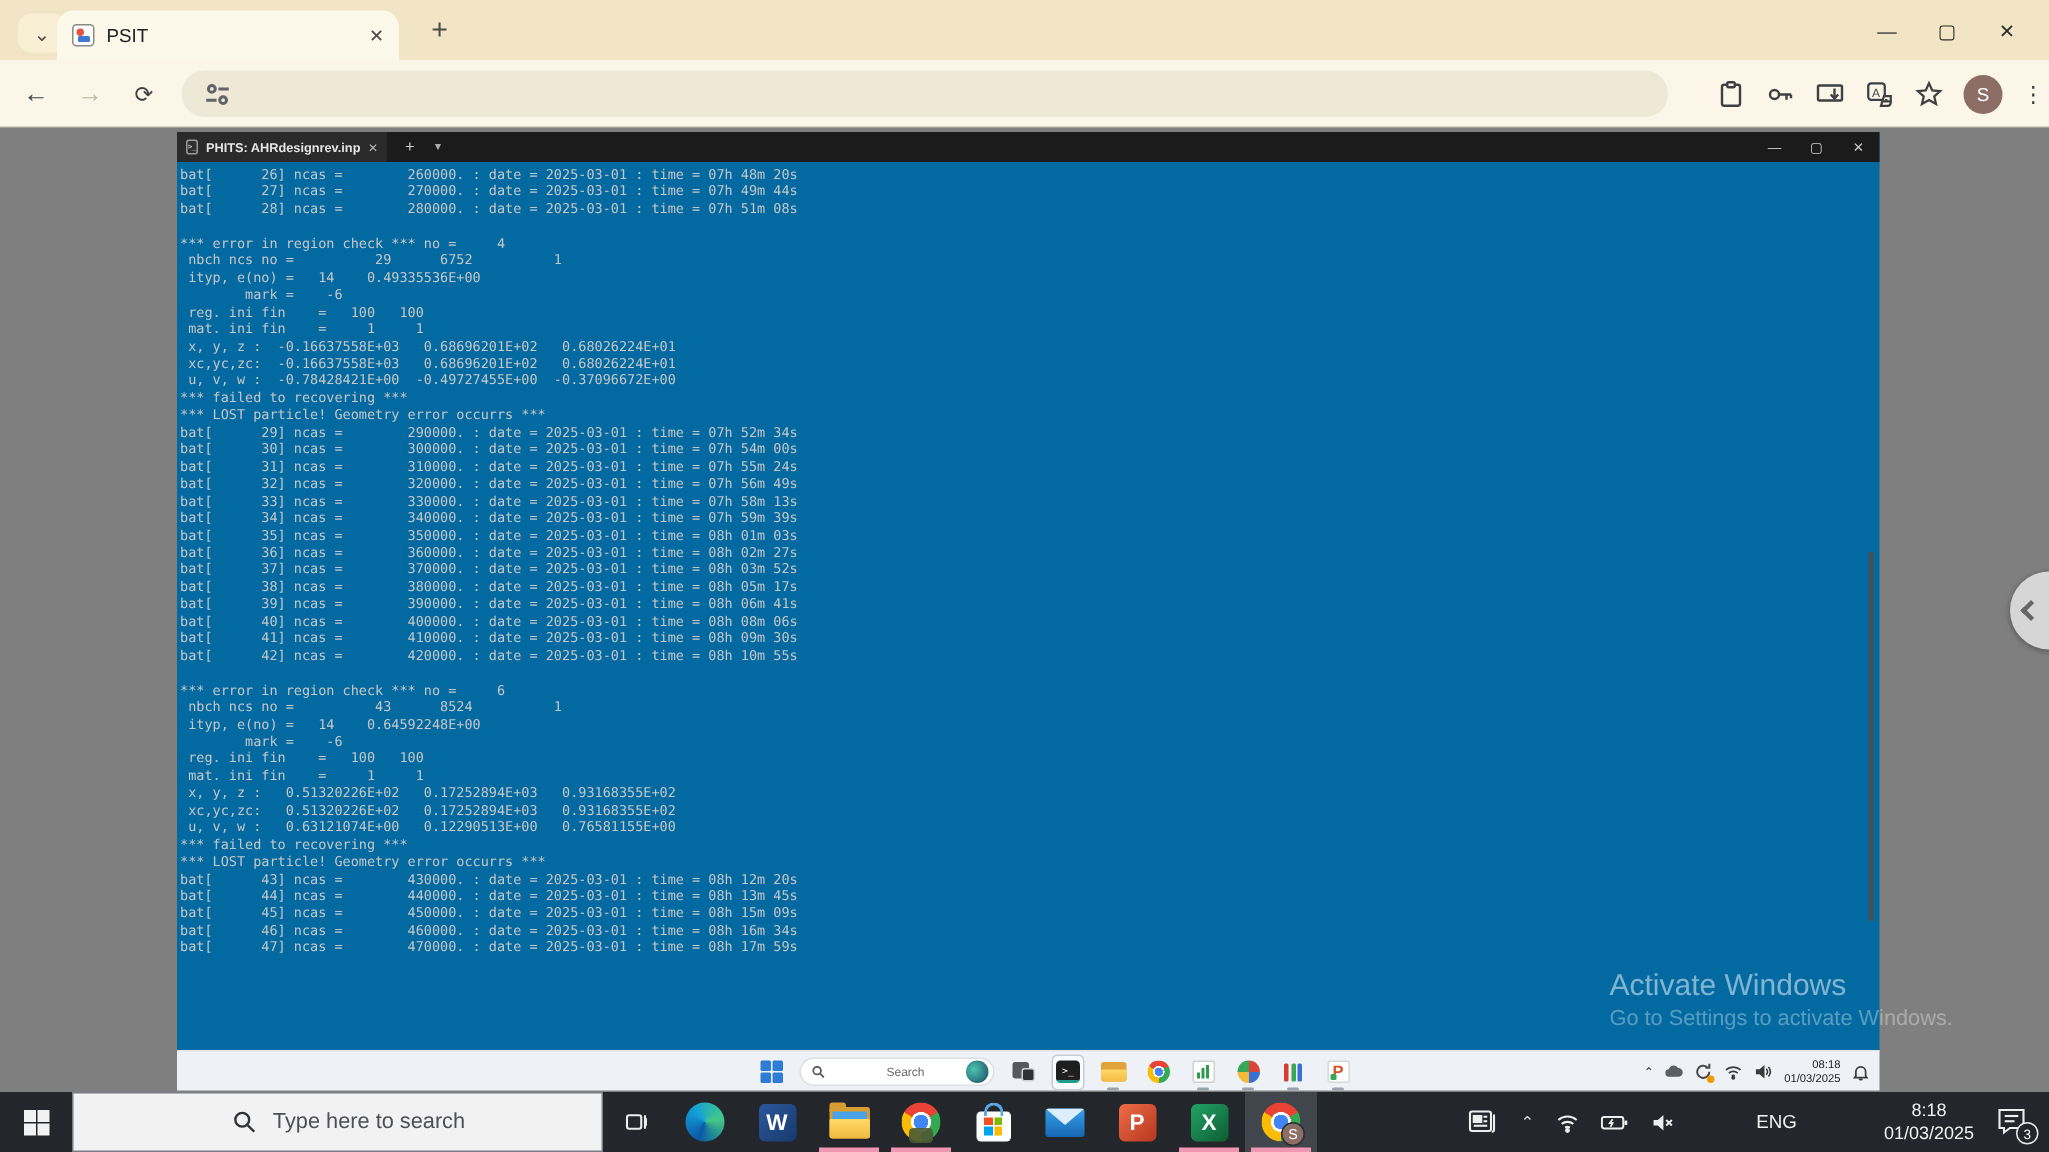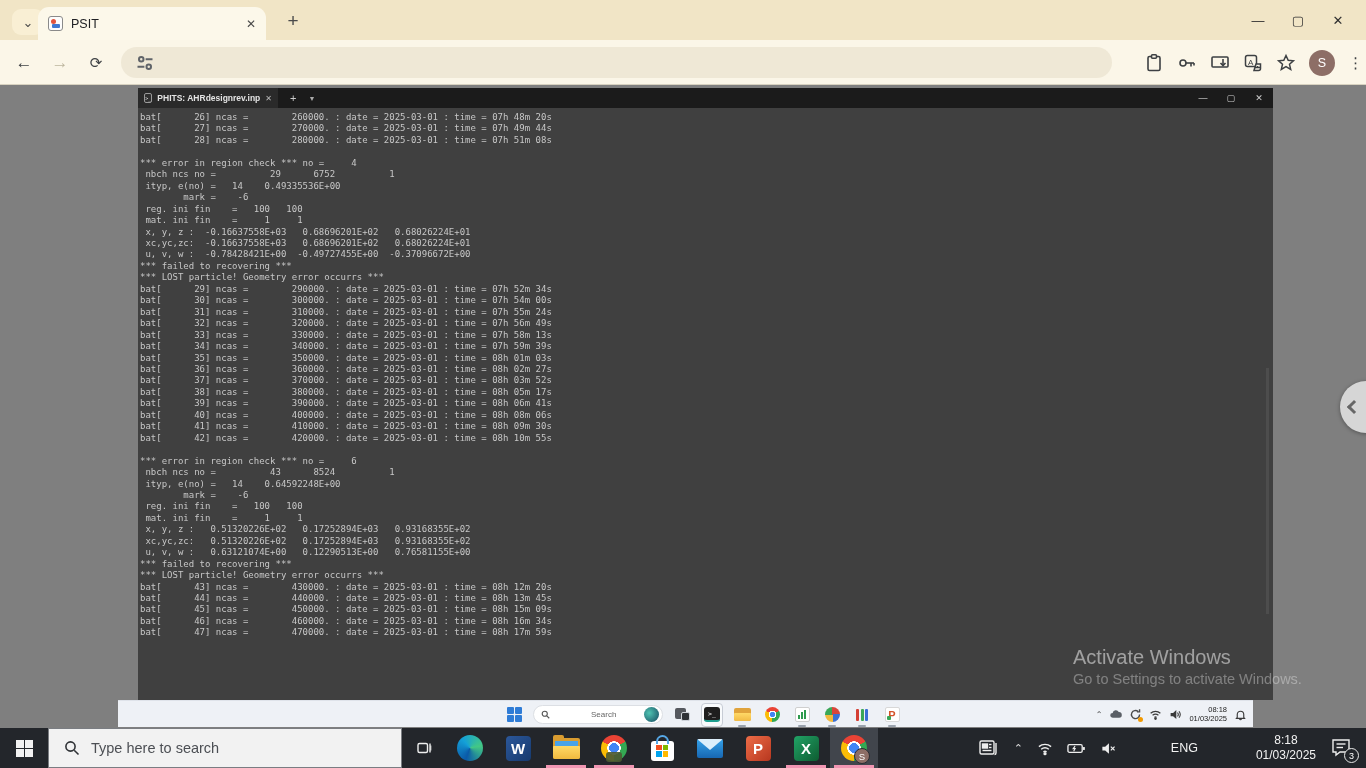--- a/index.html
+++ b/index.html
@@ -35,21 +35,21 @@
   .omni-url { font-size:13.5px; color:#333438; white-space:nowrap; }
   .tool-right { position:absolute; right:6px; top:7px; height:31px; display:flex; align-items:center; gap:13px; }
   .tico { width:20px; height:20px; color:#3d4043; }
   .avatar { width:26px; height:26px; border-radius:50%; background:#8d6e66; color:#fff; font-size:12.5px;
     display:flex; align-items:center; justify-content:center; }
   .dots { font-size:15px; color:#3d4043; letter-spacing:0; width:12px; text-align:center; }
 
   
   .desktop { position:absolute; top:85px; left:0; width:1366px; height:643px; background:#7f7f7f; overflow:hidden; }
 
-  .terminal { position:absolute; left:118px; top:3px; width:1135px; height:612px; background:#404040;margin-left:20px; }
+  .terminal { position:absolute; left:118px; top:3px; width:1135px; height:612px; background:#0369a1; }
   .t-bar { height:20px; background:#1b1b1b; display:flex; align-items:center; }
   .t-tab { width:140px; height:20px; background:#2a2a2a; display:flex; align-items:center; padding:0 6px; gap:5px; }
   .t-ico { width:10px; height:10px; border:1px solid #9a9a9a; border-radius:2px; background:#2f2f2f;
     color:#ddd; font-size:5px; display:flex; align-items:center; justify-content:center; font-family:"DejaVu Sans Mono",monospace; }
   .t-title { flex:1; font-size:8.5px; font-weight:bold; color:#e4e4e4; white-space:nowrap; }
   .t-close { color:#bbb; font-size:8px; }
   .t-plus { color:#ccc; font-size:11px; margin-left:12px; }
   .t-chev { color:#aaa; font-size:7px; margin-left:12px; }
   .t-controls { margin-left:auto; display:flex; }
   .t-controls span { width:28px; height:20px; display:flex; align-items:center; justify-content:center;
@@ -125,21 +125,21 @@
   .edge-toggle .chev { width:10px; height:10px; border-left:3px solid #666; border-bottom:3px solid #666;
     transform:rotate(45deg); margin-left:9px; }
 
   
   .ltb { position:absolute; top:728px; left:0; width:1366px; height:40px; background:#23262b;
     display:flex; align-items:stretch; color:#f0f0f0; }
   .ltb-start { width:48px; display:flex; align-items:center; justify-content:center; }
   .win10 { width:17px; height:17px; display:grid; grid-template-columns:8px 8px; grid-template-rows:8px 8px; gap:1px; }
   .win10 i { background:#f2f2f2; }
   .ltb-search { width:354px; background:#f2f2f2; border:1px solid #7a7d82; display:flex; align-items:center;
-    gap:11px; padding-left:15px; }
+    gap:11px; padding-left:15px;justify-content:center; }
   .ltb-search-text { font-size:14.5px; color:#4c4f54; }
   .ltb-taskview { width:44px; display:flex; align-items:center; justify-content:center; }
   .ltb-apps { display:flex; }
   .app { width:48px; position:relative; display:flex; align-items:center; justify-content:center; }
   .app.active { background:#41454c; }
   .underline { position:absolute; bottom:0; left:4px; right:4px; height:3px; background:#f095b2; }
   .ic-edge { width:26px; height:26px; border-radius:50%;
     background:conic-gradient(from 200deg, #0a59a8, #14a0d8, #43c884, #0a59a8); }
   .ic-sq { width:25px; height:25px; border-radius:4px; color:#fff; font-weight:bold; font-size:15px;
     display:flex; align-items:center; justify-content:center; }

